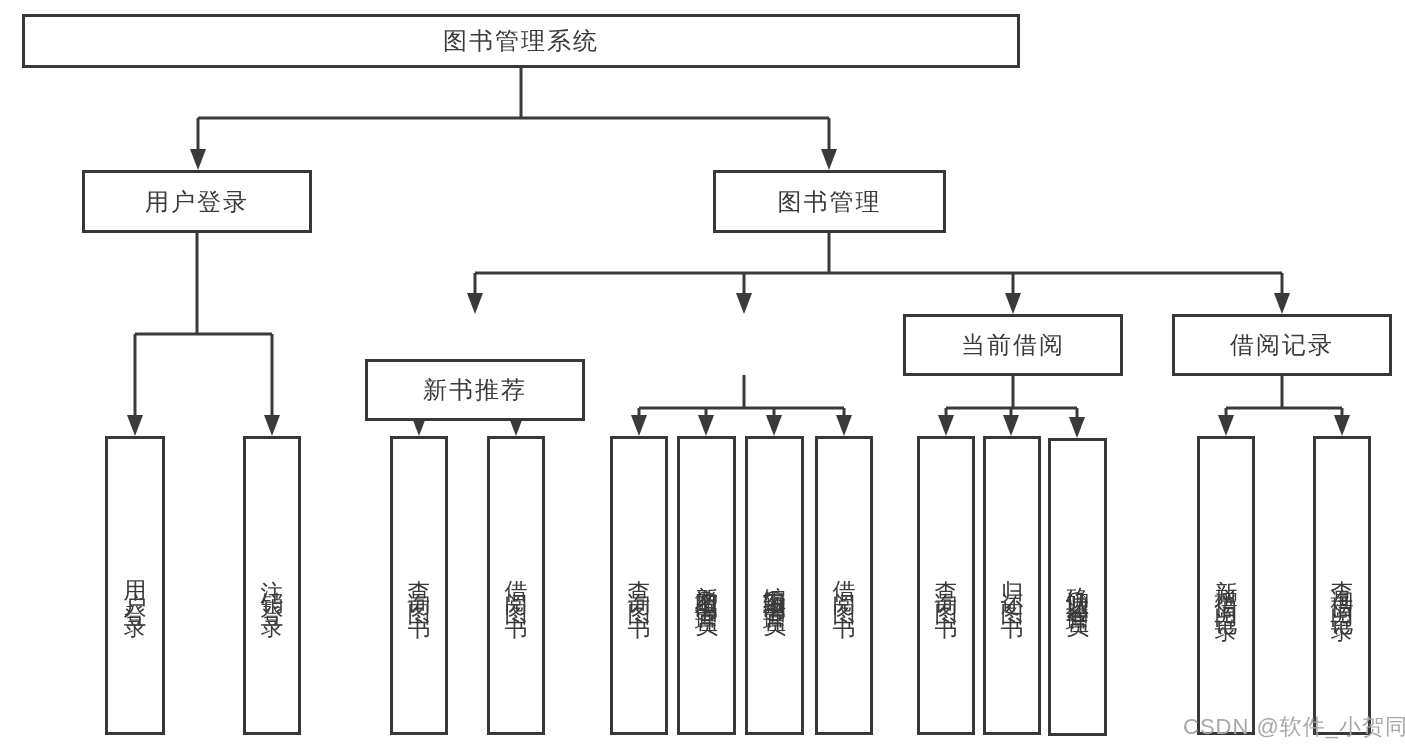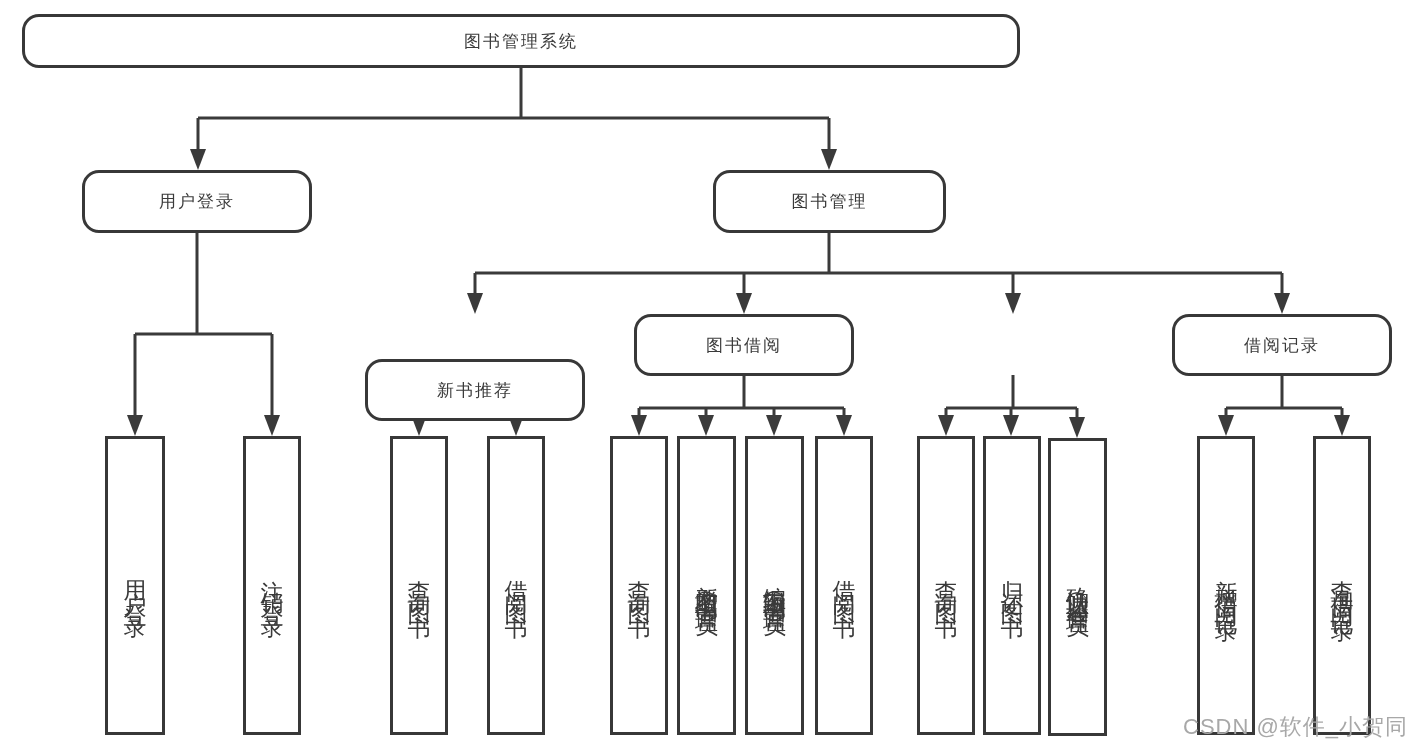--- a/index.html
+++ b/index.html
@@ -4,21 +4,21 @@
 <style>
   html,body{margin:0;padding:0;background:#fff;}
   .stage{
     position:relative;width:1405px;height:747px;background:#ffffff;
     font-family:"Liberation Sans","DejaVu Sans",sans-serif;overflow:hidden;
   }
   .node{
     position:absolute;box-sizing:border-box;border:3px solid #383838;background:#fff;
     display:flex;align-items:center;justify-content:center;color:#3a3a3a;
   }
-  .h{font-size:17px;letter-spacing:2px;white-space:nowrap;border-radius:17px;}
+  .h{font-size:24px;letter-spacing:2px;white-space:nowrap;}
   .v{
     writing-mode:vertical-lr;text-orientation:mixed;
     font-size:23px;letter-spacing:12px;line-height:1;
   }
   .v-mid{letter-spacing:8px;}
   .v-tight{letter-spacing:4px;}
   svg.wires{position:absolute;left:0;top:0;width:1405px;height:747px;}
   .watermark{
     position:absolute;left:1183px;top:712px;width:215px;
     font-size:22px;color:#a8a8a8;white-space:nowrap;letter-spacing:1px;
@@ -90,21 +90,21 @@
       <polygon points="1334,415 1350,415 1342,436"></polygon>
     </g>
   </svg>
 
   <div id="n-root" class="node h">图书管理系统</div>
 
   <div id="n-login" class="node h">用户登录</div>
   <div id="n-mgmt" class="node h">图书管理</div>
 
   <div id="n-rec" class="node h">新书推荐</div>
-  <div id="n-borrow" class="node h">图书借阅</div>
+  <div id="n-current" class="node h">当前借阅</div>
   <div id="n-records" class="node h">借阅记录</div>
 
   <div id="t1" class="node tall v">用户登录</div>
   <div id="t2" class="node tall v">注销登录</div>
 
   <div id="t3" class="node tall v">查询图书</div>
   <div id="t4" class="node tall v">借阅图书</div>
 
   <div id="t5" class="node tall v">查询图书</div>
   <div id="t6" class="node tall v v-tight">新增图书（管理员）</div>

